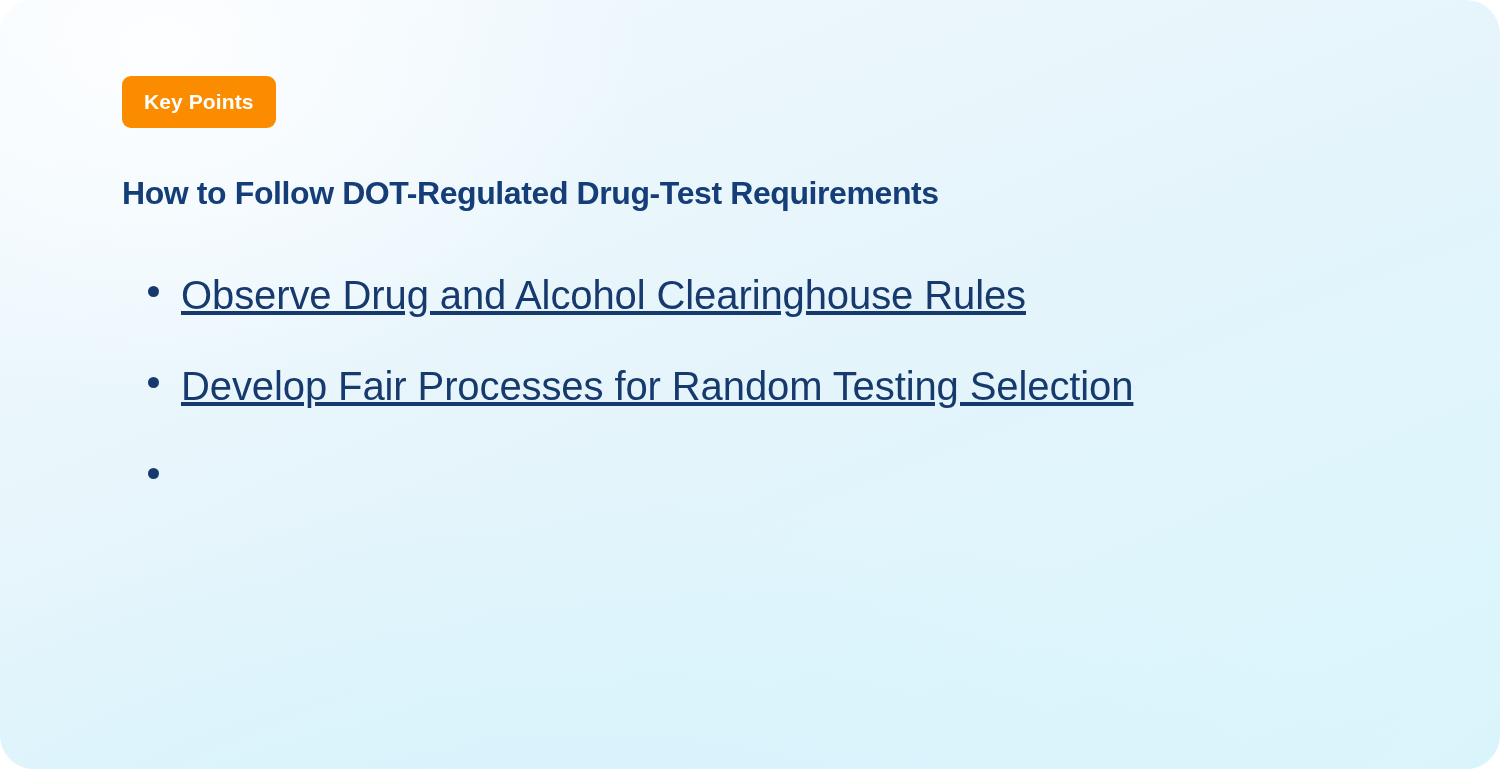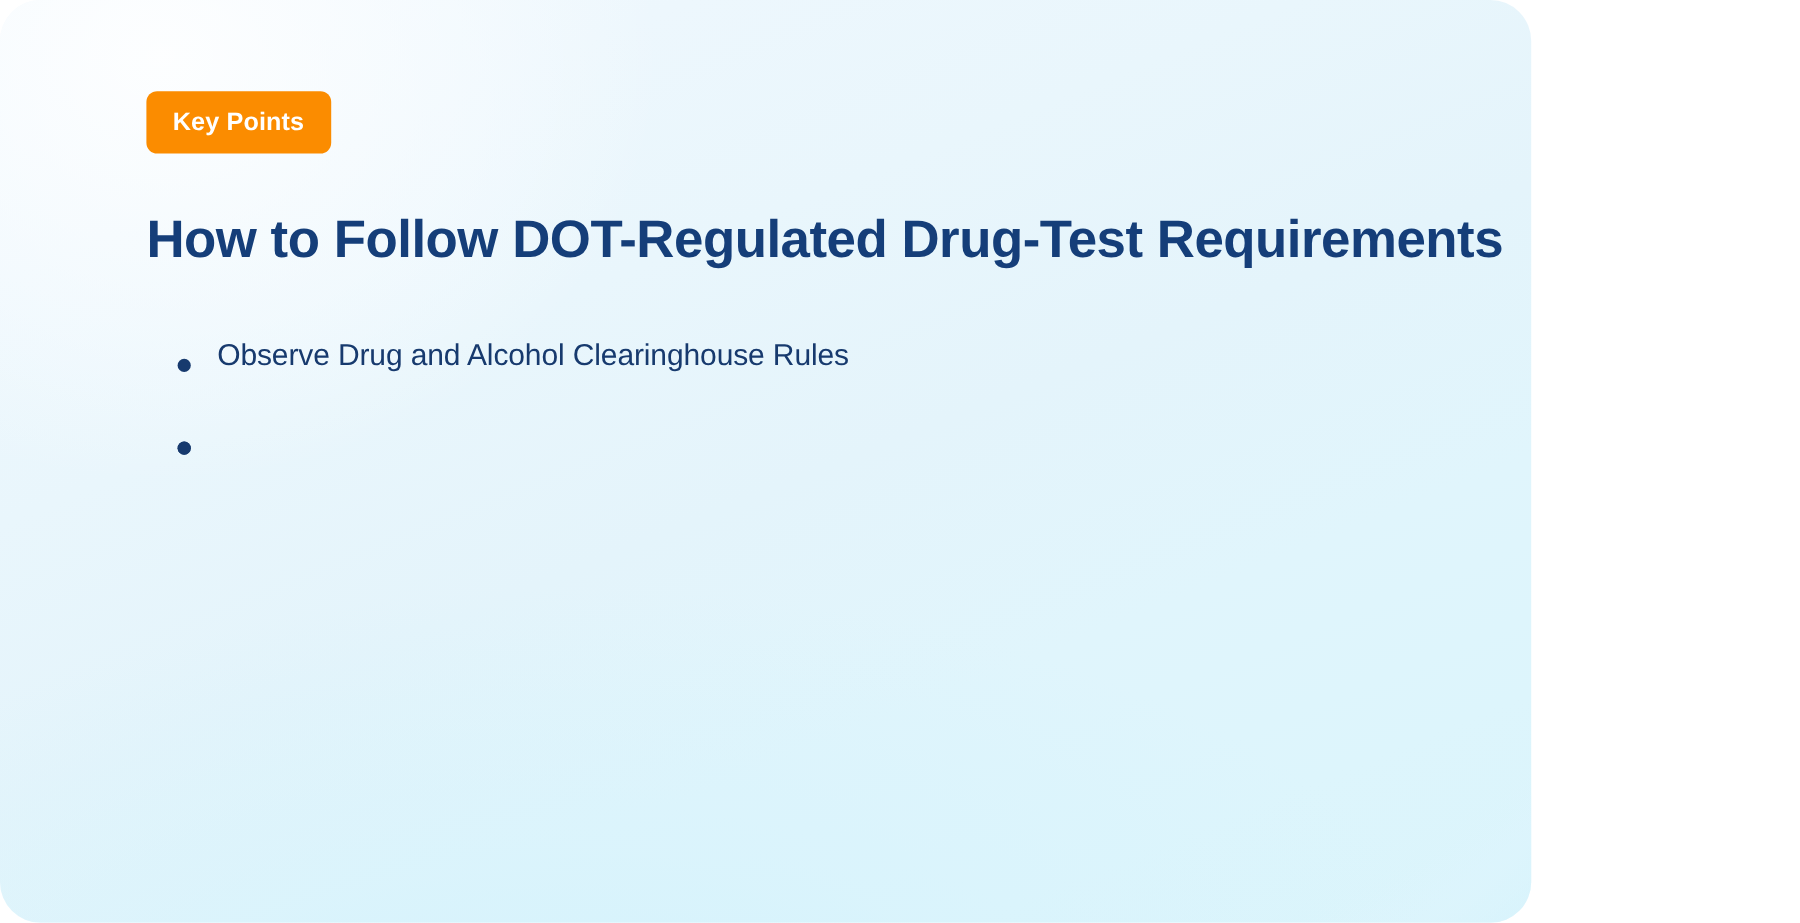--- a/index.html
+++ b/index.html
@@ -8,21 +8,21 @@
   html, body {
     width: 1500px;
     height: 769px;
     background: #ffffff;
     font-family: "Liberation Sans", sans-serif;
     overflow: hidden;
   }
 
   .card {
     position: relative;
-    width: 1276px;
+    width: 1500px;
     height: 769px;
     border-radius: 34px;
     overflow: hidden;
     background:
       linear-gradient(158deg,
         #f2f9fe 0%,
         #edf7fd 18%,
         #e9f6fc 34%,
         #e4f4fb 52%,
         #e0f5fc 70%,
@@ -118,43 +118,44 @@
     font-weight: bold;
     letter-spacing: 0.1px;
     line-height: 1;
     padding: 15px 22px 16px 22px;
     border-radius: 9px;
   }
 
   .title {
     margin-top: 48px;
     color: #153e79;
-    font-size: 44px;
+    font-size: 32px;
     font-weight: bold;
     letter-spacing: -0.4px;
     line-height: 1.1;
     white-space: nowrap;
   }
 
   .points {
     list-style: none;
     margin-top: 54px;
     padding: 0;
     max-width: 1160px;
   }
 
   .point {
     position: relative;
     color: #173a6e;
-    font-size: 25px;
+    font-size: 40px;
     font-weight: normal;
     line-height: 1.5;
     padding-left: 59px;
     margin-bottom: 31px;
     letter-spacing: -0.1px;
+    text-decoration: underline;
   }
 
   .point:last-child { margin-bottom: 0; }
 
   .bullet {
     position: absolute;
     left: 26px;
     top: 21px;
     width: 11px;
     height: 11px;
@@ -179,20 +180,21 @@
 
     <h1 class="title">How to Follow DOT-Regulated Drug-Test Requirements</h1>
 
     <ul class="points">
       <li class="point">
         <span class="bullet"></span>
         <span>Observe Drug and Alcohol Clearinghouse Rules</span>
       </li>
       <li class="point">
         <span class="bullet"></span>
+        <span>Develop Fair Processes for Random Testing Selection</span>
       </li>
       <li class="point">
         <span class="bullet"></span>
       </li>
     </ul>
 
   </div>
 </div>
 
 </body></html>

